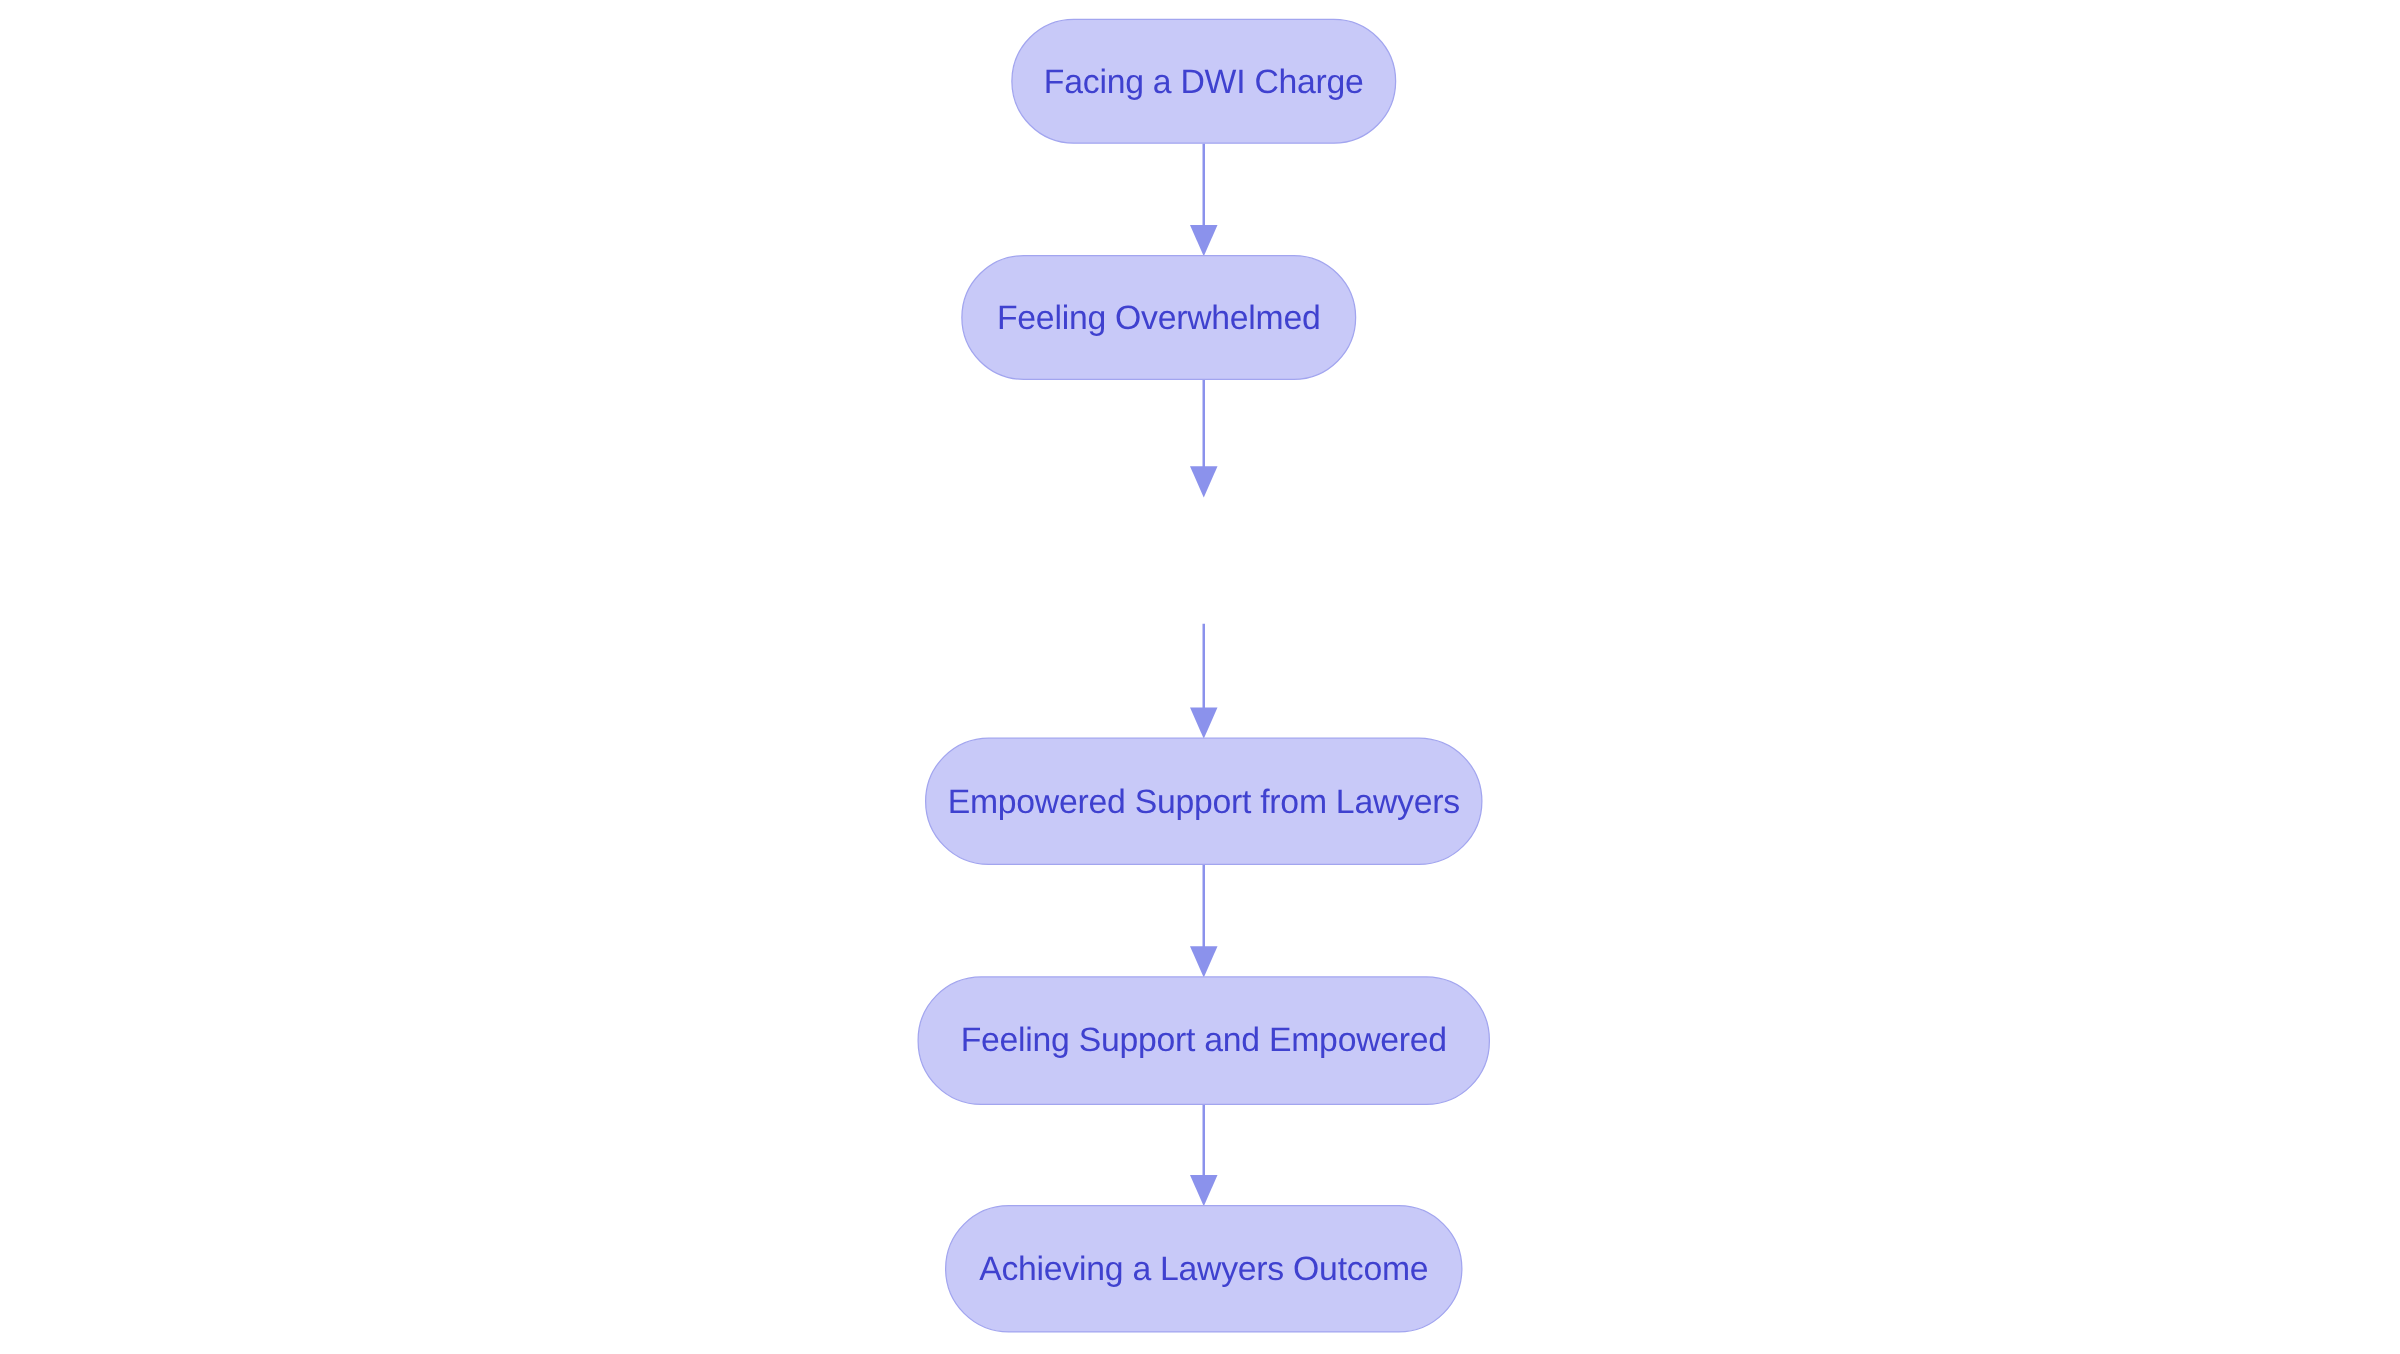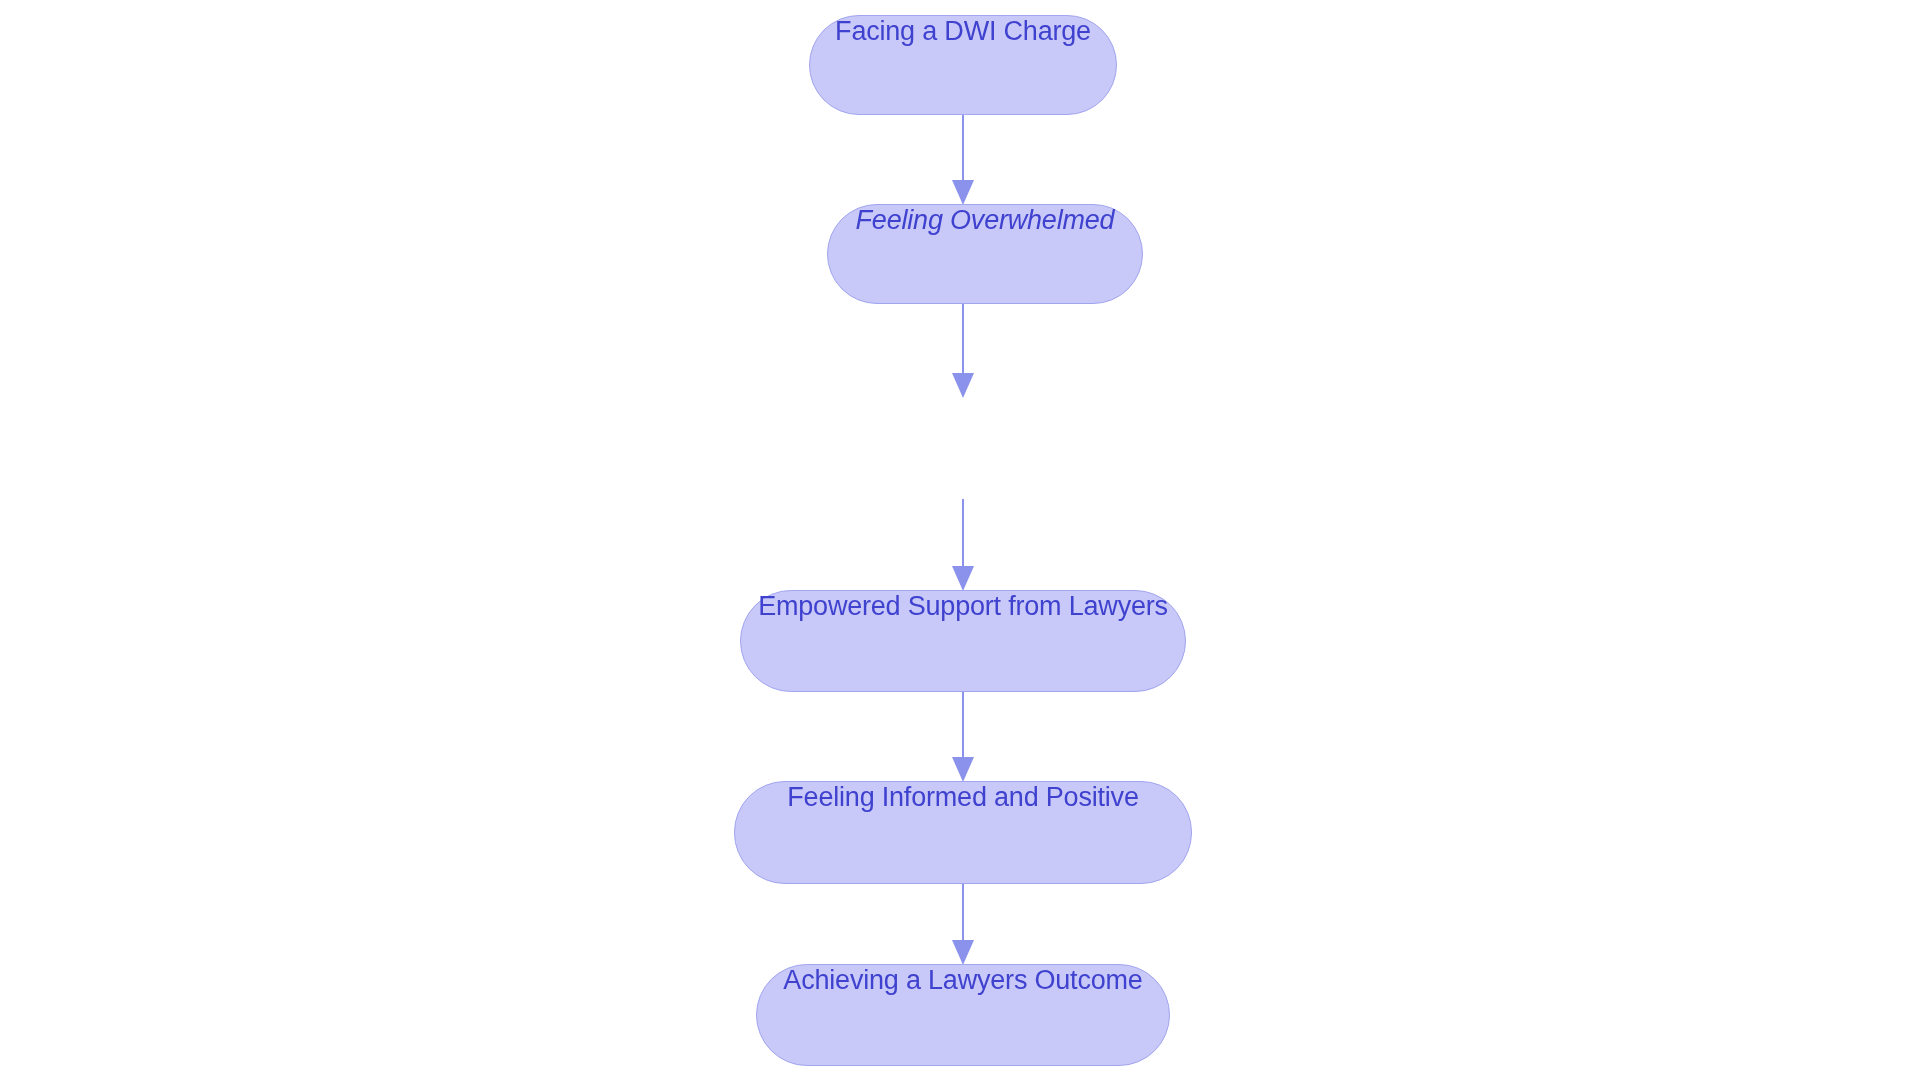--- a/index.html
+++ b/index.html
@@ -17,34 +17,35 @@
     overflow: hidden;
   }
   .canvas {
     position: relative;
     width: 1920px; height: 1083px;
     background: var(--background);
   }
   .node {
     position: absolute;
     display: flex;
+    align-items: center;
     justify-content: center;
     background: var(--node-fill);
     border: 1.5px solid var(--node-border);
     border-radius: 51px;
     color: var(--node-text);
     font-size: 27px;
     letter-spacing: -0.2px;
     white-space: nowrap;
     text-align: center;
   }
   .node span { display: inline-block; }
   
   .n1 { left: 809px; top: 15px;  width: 308px; height: 100px; }
-  .n2 { left: 827px; top: 204px; width: 316px; height: 100px; font-style: italic; }
+  .n2 { left: 769px; top: 204px; width: 316px; height: 100px; }
   .n3 { left: 768px; top: 397px; width: 390px; height: 102px; }
   .n4 { left: 740px; top: 590px; width: 446px; height: 102px; }
   .n5 { left: 734px; top: 781px; width: 458px; height: 103px; }
   .n6 { left: 756px; top: 964px; width: 414px; height: 102px; }
 
   .arrow {
     position: absolute;
     left: 952px;           
     width: 22px;
   }
@@ -103,21 +104,21 @@
   <div class="node n4">
     <span>Empowered Support from Lawyers</span>
   </div>
 
   <div class="arrow a4">
     <div class="line"></div>
     <div class="head"></div>
   </div>
 
   <div class="node n5">
-    <span>Feeling Informed and Positive</span>
+    <span>Feeling Support and Empowered</span>
   </div>
 
   <div class="arrow a5">
     <div class="line"></div>
     <div class="head"></div>
   </div>
 
   <div class="node n6">
     <span>Achieving a Lawyers Outcome</span>
   </div>

